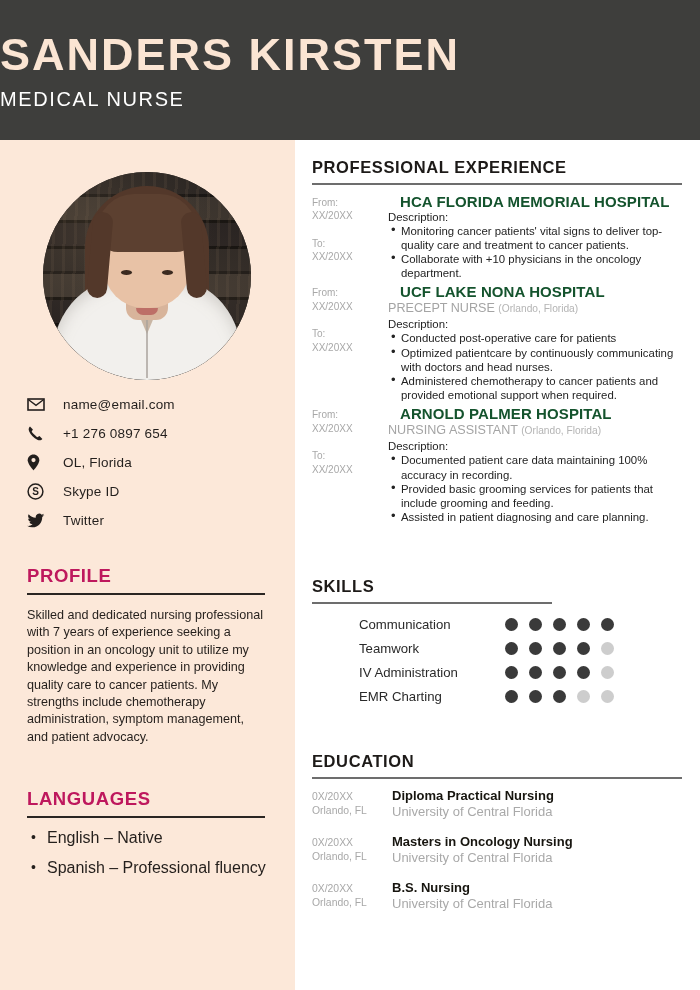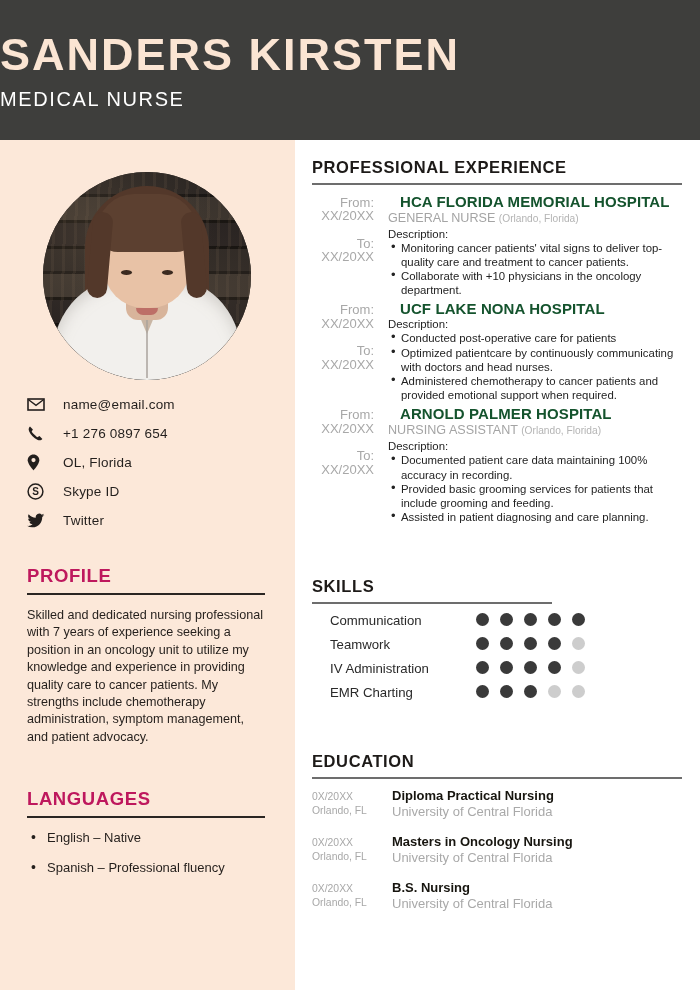--- a/index.html
+++ b/index.html
@@ -262,21 +262,21 @@
     line-height: 17.4px;
     color: #241f1c;
     margin: 0;
   }
   .lang-list {
     margin: 4px 0 0 0;
     padding-left: 20px;
     list-style: none;
   }
   .lang-list li {
-    font-size: 13px;
+    font-size: 16px;
     color: #241f1c;
     line-height: 16px;
     margin-bottom: 14px;
     position: relative;
   }
   .lang-list li::before {
     content: "\2022";
     position: absolute;
     left: -16px;
     top: -1px;
@@ -310,25 +310,24 @@
   }
 
   
   .job {
     display: flex;
     margin-bottom: 4px;
   }
   .job-dates {
     width: 62px;
     min-width: 62px;
-    font-size: 13px;
+    font-size: 10px;
     color: #a8a8a8;
     line-height: 13.5px;
     padding-top: 2px;
-    text-align: right;
   }
   .job-dates .to { margin-top: 14px; }
   .job-body { flex: 1; padding-left: 14px; }
   .job-company {
     font-size: 15px;
     font-weight: bold;
     color: #14532d;
     letter-spacing: .1px;
     line-height: 16px;
     margin: 0;
@@ -363,22 +362,23 @@
     content: "\2022";
     position: absolute;
     left: -10px;
     top: -1px;
     font-size: 13px;
   }
 
   
   .skill-row {
     display: flex;
-    align-items: flex-start;
+    align-items: center;
     height: 24px;
+    margin-left: 29px;
   }
   .skill-label {
     width: 140px;
     min-width: 140px;
     font-size: 13.2px;
     color: #2a2a2a;
   }
   .skill-dots { display: flex; gap: 11px; padding-left: 6px; }
   .dot {
     width: 13px;
@@ -520,41 +520,41 @@
 
       <div class="job">
         <div class="job-dates">
           <div>From:</div>
           <div>XX/20XX</div>
           <div class="to">To:</div>
           <div>XX/20XX</div>
         </div>
         <div class="job-body">
           <p class="job-company">HCA FLORIDA MEMORIAL HOSPITAL</p>
-          <p class="job-role">
-            <span>GENERAL NURSE</span>
-            <span class="loc">(Orlando, Florida)</span>
-          </p>
           <p class="job-desc-label">Description:</p>
           <ul class="job-bullets">
             <li>Monitoring cancer patients' vital signs to deliver top-quality care and treatment to cancer patients.</li>
             <li>Collaborate with +10 physicians in the oncology department.</li>
           </ul>
         </div>
       </div>
 
       <div class="job">
         <div class="job-dates">
           <div>From:</div>
           <div>XX/20XX</div>
           <div class="to">To:</div>
           <div>XX/20XX</div>
         </div>
         <div class="job-body">
           <p class="job-company">UCF LAKE NONA HOSPITAL</p>
+          <p class="job-role">
+            <span>PRECEPT NURSE</span>
+            <span class="loc">(Orlando, Florida)</span>
+          </p>
           <p class="job-desc-label">Description:</p>
           <ul class="job-bullets">
             <li>Conducted post-operative care for patients</li>
             <li>Optimized patientcare by continuously communicating with doctors and head nurses.</li>
             <li>Administered chemotherapy to cancer patients and provided emotional support when required.</li>
           </ul>
         </div>
       </div>
 
       <div class="job">

